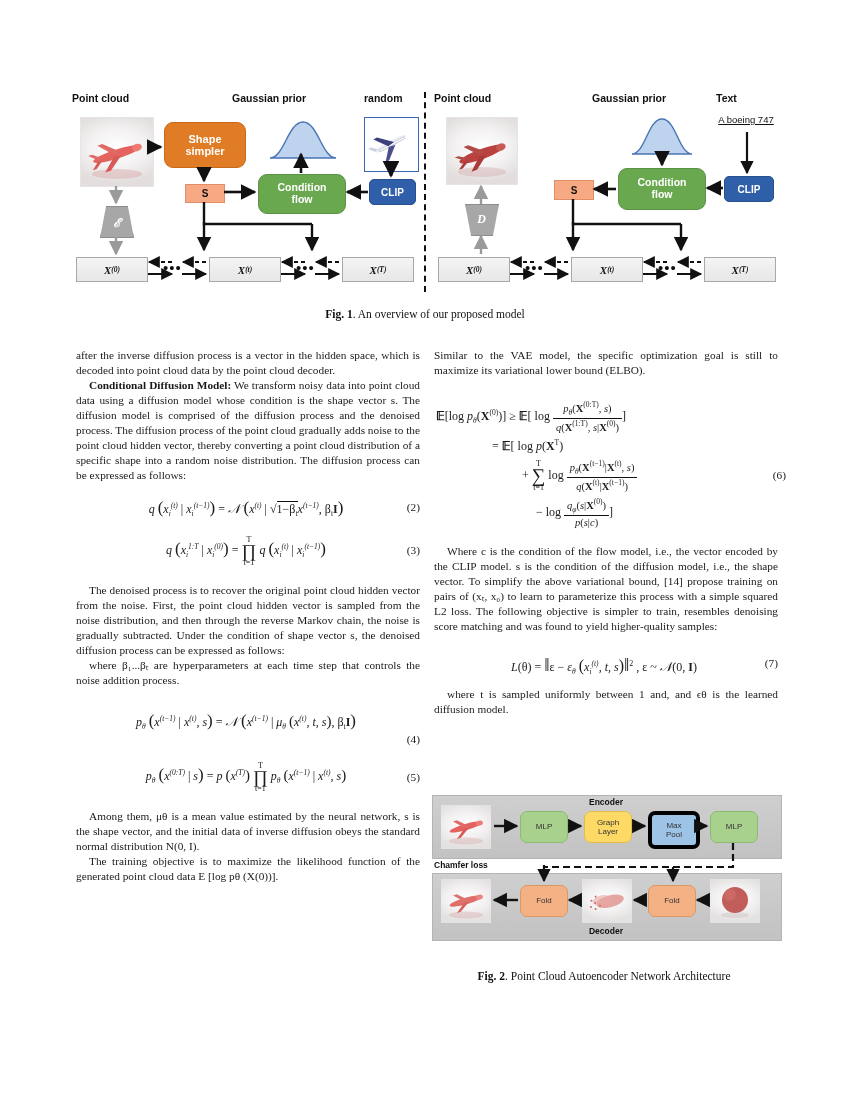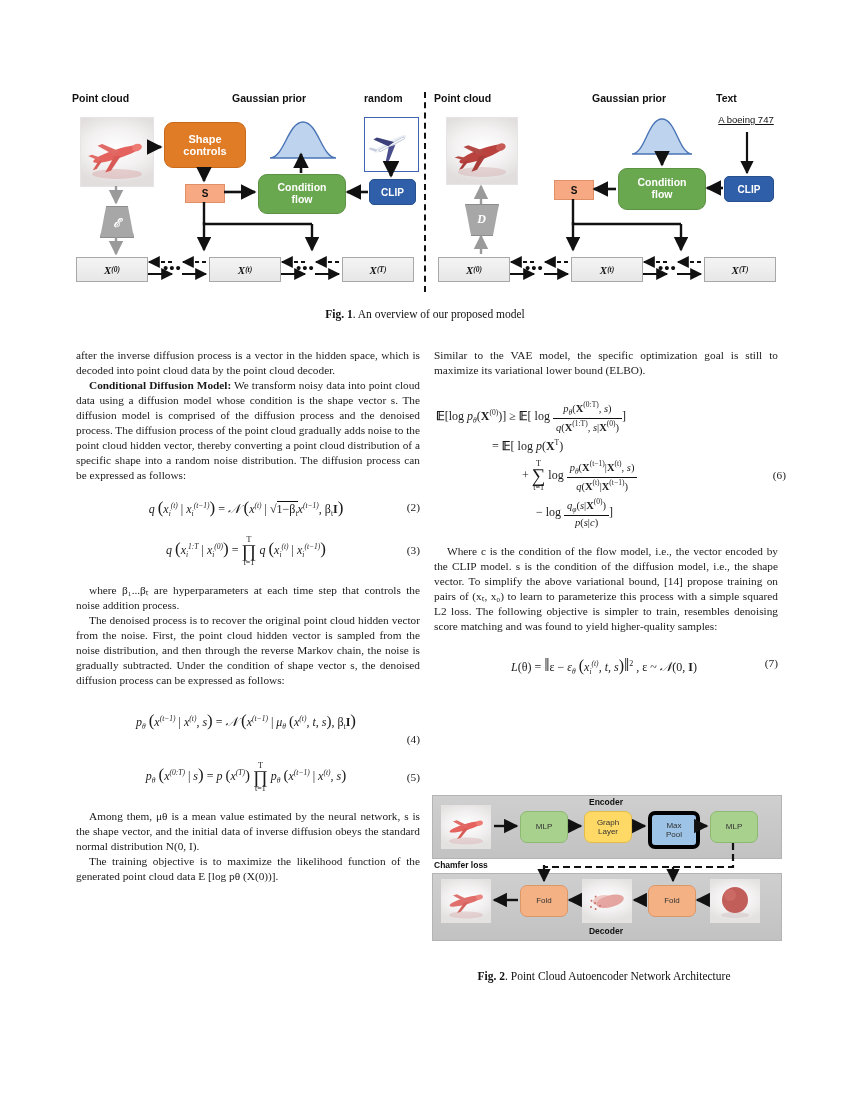--- a/index.html
+++ b/index.html
@@ -112,21 +112,21 @@
             <path d="M16 36 L8 29 L12 29 L20 35 Z" fill="#e06a66"></path>
             <path d="M16 37 L8 44 L12 44 L20 38 Z" fill="#d85a56"></path>
             <ellipse cx="57" cy="36" rx="5" ry="3.6" fill="#ee7a74"></ellipse>
           </g>
         </svg>
       </div>
 
       <div class="trap" style="left:28px;top:114px;width:32px;height:30px;">ℰ</div>
 
       <div class="rbox orange" style="left:92px;top:30px;width:80px;height:44px;font-size:11px;white-space:pre-line;">Shape
-controls</div>
+simpler</div>
 
       <div class="sbox" style="left:113px;top:92px;width:38px;height:17px;">S</div>
 
       <div class="rbox green" style="left:186px;top:82px;width:86px;height:38px;font-size:10.5px;white-space:pre-line;">Condition
 flow</div>
 
       <div style="position:absolute;left:196px;top:24px;width:70px;height:44px;">
         <svg width="70" height="44" viewBox="0 0 70 44">
           <path d="M2 42 C16 42 20 6 35 6 C50 6 54 42 68 42 Z" fill="#bdd3ee" stroke="#4a74b5" stroke-width="1.4"></path>
         </svg>
@@ -306,22 +306,22 @@
       <span class="num">(2)</span>
     </div>
 
     <div class="eqn" style="margin-top:16px;margin-bottom:16px;">
       <span class="mathf">q</span> <span style="font-size:17px;">(</span><span class="mathf">x<sub>i</sub><sup>1:T</sup></span> | <span class="mathf">x<sub>i</sub><sup>(0)</sup></span><span style="font-size:17px;">)</span>
       = <span class="sumw"><span style="display:block;font-size:8px;line-height:1;">T</span><span class="sg" style="font-size:18px;">∏</span><span style="display:block;font-size:8px;line-height:1;">t=1</span></span>
       <span class="mathf">q</span> <span style="font-size:17px;">(</span><span class="mathf">x<sub>i</sub><sup>(t)</sup></span> | <span class="mathf">x<sub>i</sub><sup>(t−1)</sup></span><span style="font-size:17px;">)</span>
       <span class="num">(3)</span>
     </div>
 
+    <p class="para">The denoised process is to recover the original point cloud hidden vector from the noise. First, the point cloud hidden vector is sampled from the noise distribution, and then through the reverse Markov chain, the noise is gradually subtracted. Under the condition of shape vector s, the denoised diffusion process can be expressed as follows:</p>
     <p class="para">where β₁...βₜ are hyperparameters at each time step that controls the noise addition process.</p>
-    <p class="para">The denoised process is to recover the original point cloud hidden vector from the noise. First, the point cloud hidden vector is sampled from the noise distribution, and then through the reverse Markov chain, the noise is gradually subtracted. Under the condition of shape vector s, the denoised diffusion process can be expressed as follows:</p>
 
     <div class="eqn" style="margin-top:22px;">
       <span class="mathf">p<sub>θ</sub></span> <span style="font-size:17px;">(</span><span class="mathf">x<sup>(t−1)</sup></span> | <span class="mathf">x<sup>(t)</sup></span>, <span class="mathf">s</span><span style="font-size:17px;">)</span>
       = <span class="cal" style="font-size:13px;">𝒩</span> <span style="font-size:17px;">(</span><span class="mathf">x<sup>(t−1)</sup></span> | <span class="mathf">μ<sub>θ</sub></span> <span style="font-size:15px;">(</span><span class="mathf">x<sup>(t)</sup>, t, s</span><span style="font-size:15px;">)</span>, β<sub>t</sub><b>I</b><span style="font-size:17px;">)</span>
       <span class="num" style="top:auto;bottom:-15px;transform:none;">(4)</span>
     </div>
 
     <div class="eqn" style="margin-top:30px;margin-bottom:16px;">
       <span class="mathf">p<sub>θ</sub></span> <span style="font-size:17px;">(</span><span class="mathf">x<sup>(0:T)</sup></span> | <span class="mathf">s</span><span style="font-size:17px;">)</span>
       = <span class="mathf">p</span> <span style="font-size:15px;">(</span><span class="mathf">x<sup>(T)</sup></span><span style="font-size:15px;">)</span>
@@ -369,20 +369,21 @@
 
     <p class="para" style="margin-top:14px;">Where c is the condition of the flow model, i.e., the vector encoded by the CLIP model.  s is the condition of the diffusion model, i.e., the shape vector. To simplify the above variational bound, [14] propose training on pairs of (xₜ, x₀) to learn to parameterize this process with a simple squared L2 loss. The following objective is simpler to train, resembles denoising score matching and was found to yield higher-quality samples:</p>
 
     <div class="eqn" style="margin-top:18px;margin-bottom:10px;">
       <span class="mathf">L</span>(θ) = <span style="font-size:19px;">‖</span>ε − <span class="mathf">ε<sub>θ</sub></span>
       <span style="font-size:16px;">(</span><span class="mathf">x<sub>i</sub><sup>(t)</sup>, t, s</span><span style="font-size:16px;">)</span><span style="font-size:19px;">‖</span><sup style="font-size:8px;">2</sup>
       , ε ~ <span class="cal" style="font-size:13px;">𝒩</span>(0, <b>I</b>)
       <span class="num">(7)</span>
     </div>
 
+    <p class="para">where t is sampled uniformly between 1 and, and ϵθ is the learned diffusion model.</p>
   </div>
 
   <div id="fig2">
 
     <div class="f2band" style="top:0;height:62px;"></div>
     <div class="f2lab" style="left:0;top:2px;width:348px;text-align:center;">Encoder</div>
 
     <div class="f2thumb" style="left:9px;top:10px;width:50px;height:44px;">
       <svg width="50" height="44" viewBox="0 0 50 44">
         <ellipse cx="25" cy="36" rx="17" ry="3.5" fill="#d8b0b0" opacity=".45"></ellipse>

